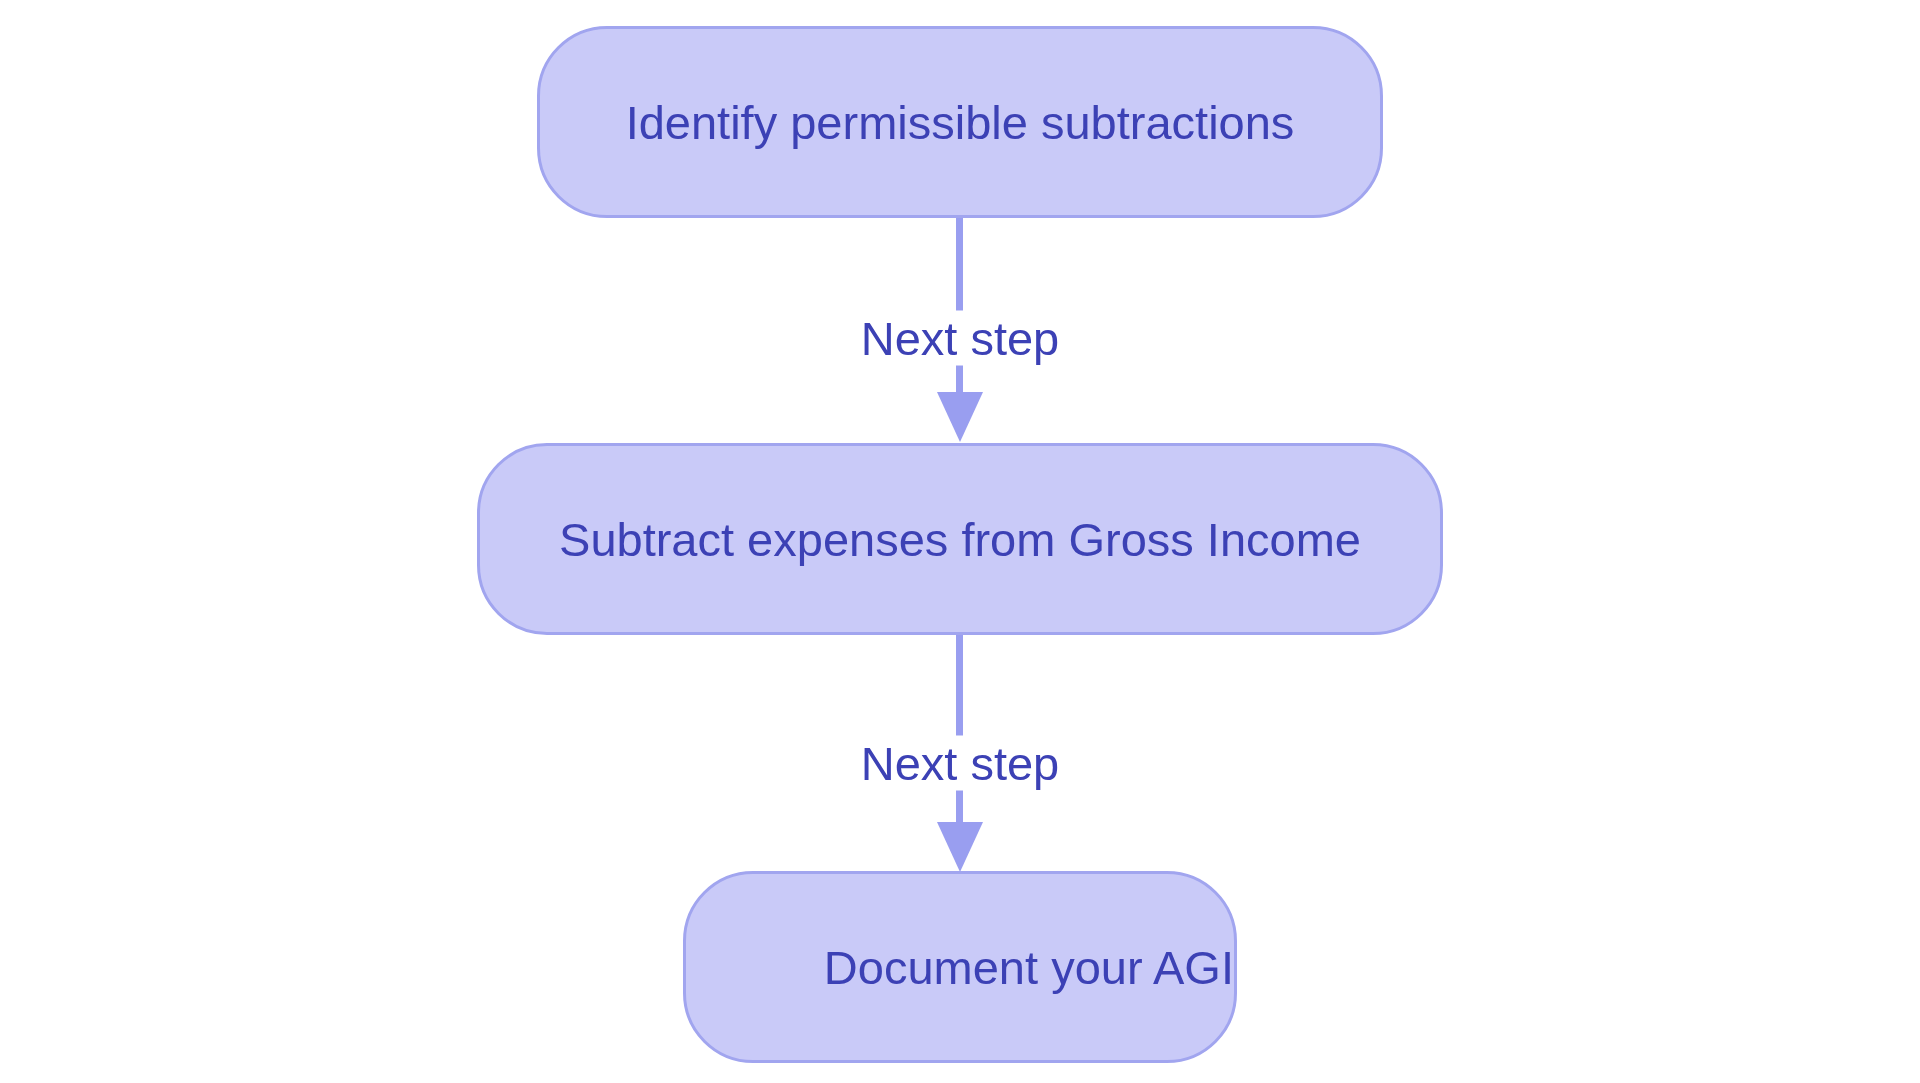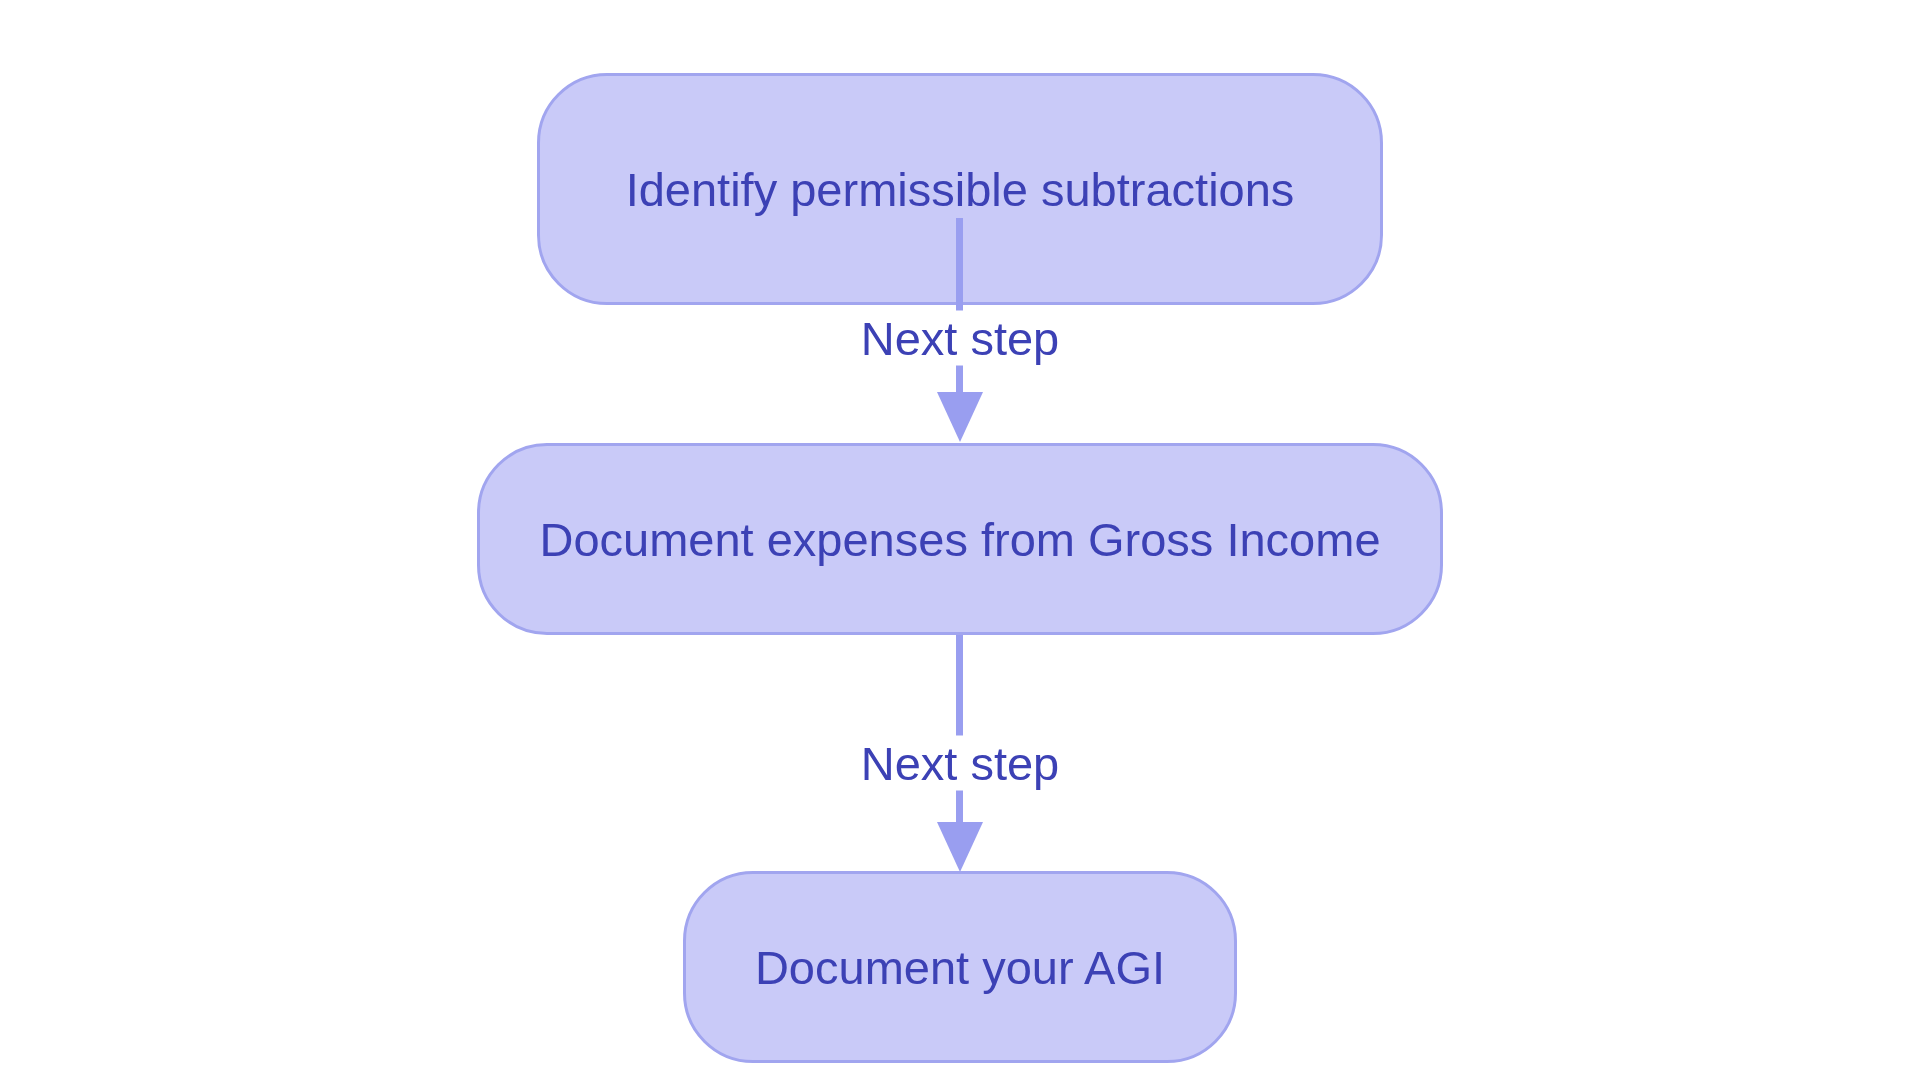--- a/index.html
+++ b/index.html
@@ -22,23 +22,23 @@
     border: 3.5px solid var(--node_border, #a1a5ef);
     border-radius: 70px;
     display: flex;
     align-items: center;
     justify-content: center;
     color: var(--node_text, #3c41b5);
     font-size: 47px;
     line-height: 1;
     white-space: nowrap;
   }
-  .node-1 { left: 537px; top: 26px;  width: 846px; height: 232px; margin-top: 47px; }
+  .node-1 { left: 537px; top: 26px;  width: 846px; height: 192px; }
   .node-2 { left: 477px; top: 443px; width: 966px; height: 192px; }
-  .node-3 { left: 683px; top: 871px; width: 554px; height: 192px; }
+  .node-3 { left: 683px; top: 871px; width: 554px; height: 192px; justify-content: flex-end; }
 
   .edge-line {
     position: absolute;
     left: 956px;
     width: 7px;
     background: var(--edge_color, #999ef0);
   }
   .edge-line-1 { top: 218px; height: 176px; }
   .edge-line-2 { top: 635px; height: 189px; }
 
@@ -77,21 +77,21 @@
 
   <div class="node node-1">
     <span>Identify permissible subtractions</span>
   </div>
 
   <div class="edge-line edge-line-1"></div>
   <div class="arrowhead arrowhead-1"></div>
   <div class="edge-label edge-label-1">Next step</div>
 
   <div class="node node-2">
-    <span>Document expenses from Gross Income</span>
+    <span>Subtract expenses from Gross Income</span>
   </div>
 
   <div class="edge-line edge-line-2"></div>
   <div class="arrowhead arrowhead-2"></div>
   <div class="edge-label edge-label-2">Next step</div>
 
   <div class="node node-3">
     <span>Document your AGI</span>
   </div>
 

